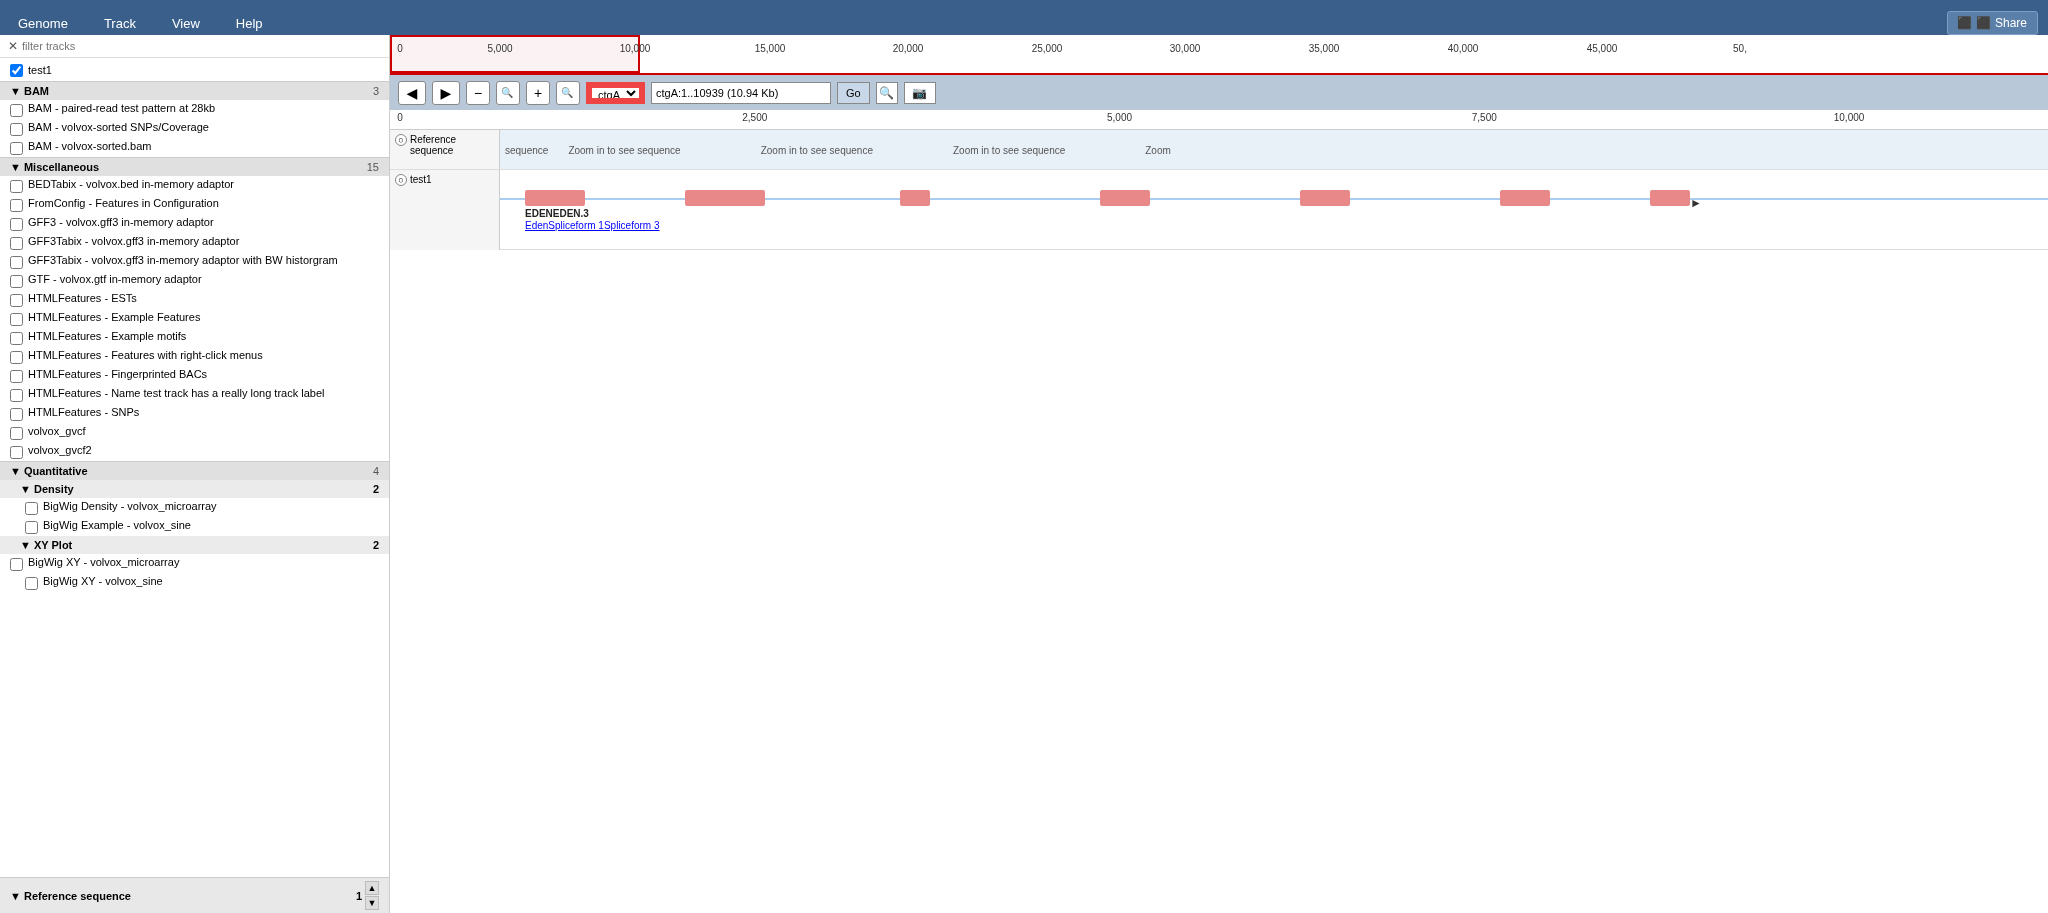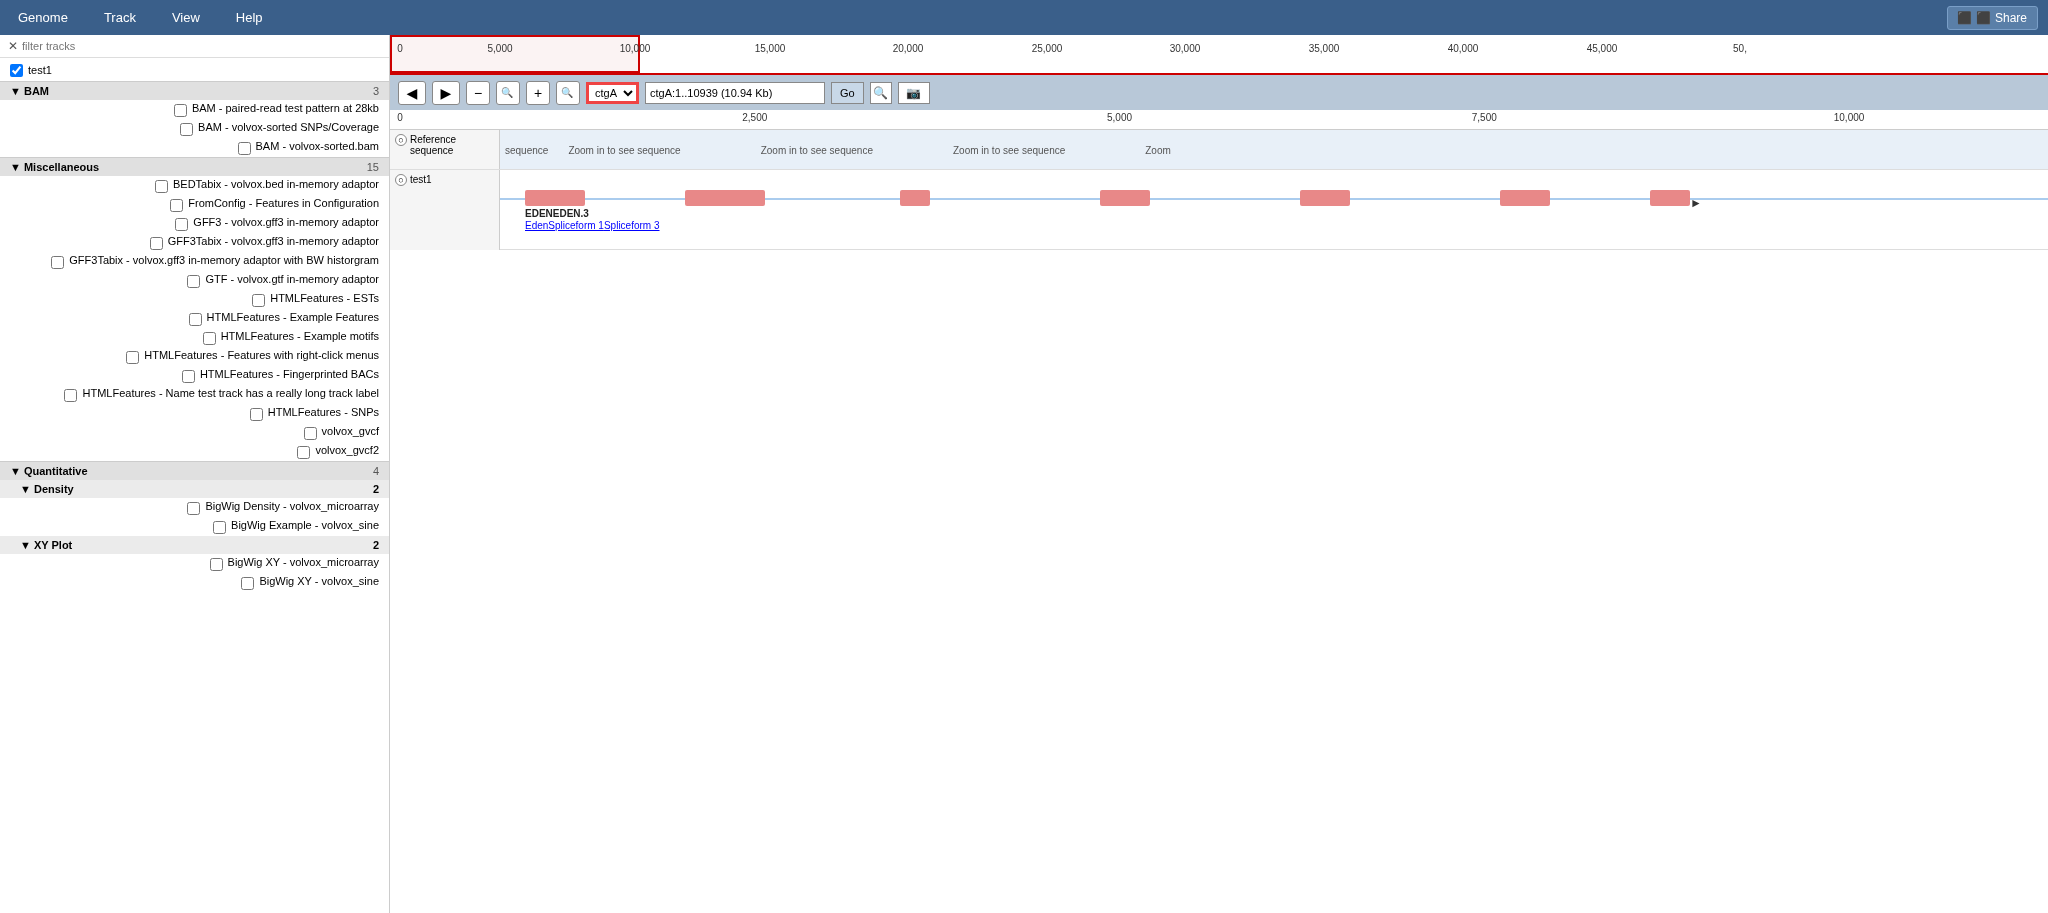--- a/index.html
+++ b/index.html
@@ -3,21 +3,21 @@
   <meta charset="utf-8">
   <style>
     * { box-sizing: border-box; margin: 0; padding: 0; }
     body { font-family: Arial, sans-serif; font-size: 11px; background: #f0f0f0; display: flex; flex-direction: column; height: 913px; overflow: hidden; }
 
     
     .menu-bar {
       background: #3a5f8a;
       color: white;
       display: flex;
-      align-items: center;
+      align-items: flex-end;
       height: 35px;
       padding: 0 10px;
       gap: 20px;
       flex-shrink: 0;
     }
     .menu-item {
       cursor: pointer;
       padding: 4px 8px;
       border-radius: 3px;
       font-size: 13px;
@@ -80,21 +80,20 @@
       flex: 1;
       overflow-y: auto;
     }
     .track-item {
       display: flex;
       align-items: flex-start;
       padding: 2px 10px;
       cursor: pointer;
       gap: 5px;
       font-size: 11px;
-      justify-content: flex-end;
     }
     .track-checkbox {
       margin-top: 2px;
       flex-shrink: 0;
     }
     .section-header {
       background: #e0e0e0;
       padding: 3px 10px;
       font-weight: bold;
       font-size: 11px;
@@ -209,21 +208,21 @@
       background: white;
       border: 1px solid #888;
       border-radius: 3px;
       cursor: pointer;
       width: 24px;
       height: 24px;
       display: flex; align-items: center; justify-content: center;
       font-size: 14px;
     }
     .location-select {
-      border: 3px solid #ef4444;
+      border: 6px solid #ef4444;
       background: white;
       font-size: 11px;
       height: 22px;
       padding: 0 2px;
     }
     .location-input {
       border: 1px solid #888;
       background: white;
       font-size: 11px;
       height: 22px;
@@ -442,20 +441,30 @@
       <div class="track-item" style="">
           <input type="checkbox" class="track-checkbox" style="">
           <span>BigWig XY - volvox_microarray</span>
         </div>
       <div class="track-item" style="padding-left:25px">
           <input type="checkbox" class="track-checkbox" style="">
           <span>BigWig XY - volvox_sine</span>
         </div>
     </div>
 
+    <div class="bottom-section">
+      <span>▼ <span>Reference sequence</span></span>
+      <div style="display:flex; align-items:center; gap:3px;">
+        <span class="count">1</span>
+        <div style="display:flex; flex-direction:column; gap:1px;">
+          <div class="scroll-arrow">▲</div>
+          <div class="scroll-arrow">▼</div>
+        </div>
+      </div>
+    </div>
   </div>
 
   <div class="genome-panel">
 
     <div class="ruler-area">
       <div class="ruler-ticks">
         <div class="ruler-highlight"></div>
         <span class="ruler-label" style="left:10px">0</span>
         <span class="ruler-label" style="left:110px">5,000</span>
         <span class="ruler-label" style="left:245px">10,000</span>

